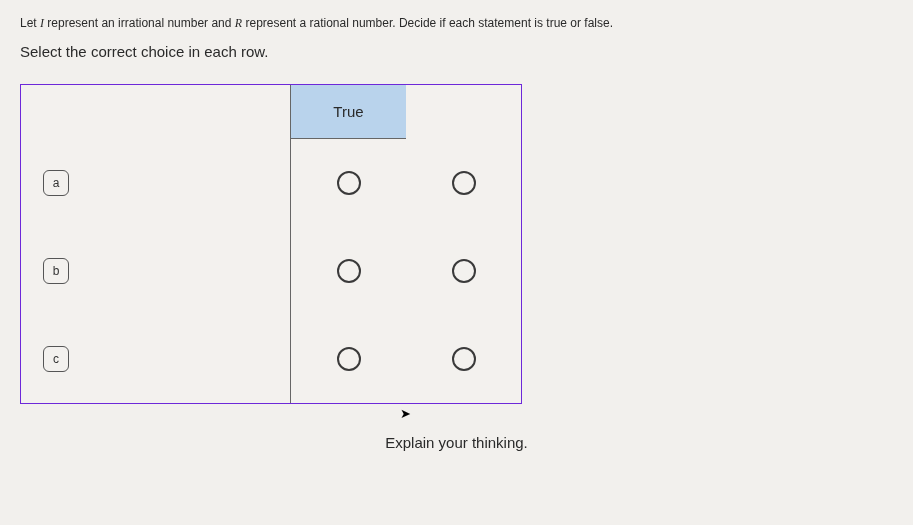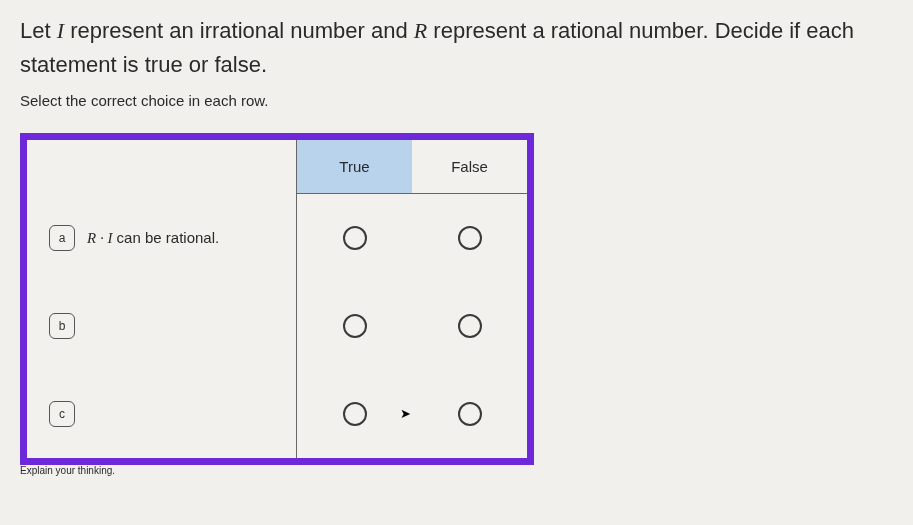--- a/index.html
+++ b/index.html
@@ -6,31 +6,31 @@
     body {
       font-family: -apple-system, BlinkMacSystemFont, "Segoe UI", Arial, sans-serif;
       background: #f2f0ed;
       color: #2a2a2a;
       padding: 14px 20px;
       width: 913px;
       height: 525px;
       overflow: hidden;
     }
     .prompt {
-      font-size: 22px;
+      font-size: 12px;
       line-height: 1.55;
       margin-bottom: 10px;
     }
     .prompt .ital { font-style: italic; font-family: Georgia, serif; }
     .subprompt {
       font-size: 15px;
       margin-bottom: 24px;
     }
     .table {
-      border: 7px solid #6d28d9;
+      border: 1px solid #6d28d9;
       display: inline-block;
       background: #f3f1ee;
     }
     .thead { display: flex; }
     .th-blank { width: 270px; height: 54px; border-right: 1px solid #666; }
     .th {
       width: 115px;
       height: 54px;
       display: flex;
       align-items: center;
@@ -76,21 +76,23 @@
     }
     .radio {
       width: 24px;
       height: 24px;
       border: 2px solid #3a3a3a;
       border-radius: 50%;
       background: transparent;
       cursor: pointer;
     }
     .explain {
-      font-size: 10px;
+      margin-top: 30px;
+      font-size: 15px;
+      text-align: center;
     }
     .cursor {
       position: absolute;
       font-size: 13px;
       color: #000;
       pointer-events: none;
     }
   </style>
 </head>
 <body>
@@ -99,29 +101,25 @@
 
 <div class="prompt">
   <span>Let </span><span class="ital">I</span><span> represent an irrational number and </span><span class="ital">R</span><span> represent a rational number. Decide if each statement is true or false.</span>
 </div>
 <div class="subprompt">Select the correct choice in each row.</div>
 
 <div class="table">
   <div class="thead">
     <div class="th-blank"></div>
     <div class="th th-true">True</div>
-    <div class="th th-false">False</div>
   </div>
 
   <div class="row">
     <div class="stmt-cell">
       <div class="letter-box">a</div>
-      <div class="stmt-text">
-        <span class="math">R · I</span><span> can be rational.</span>
-      </div>
     </div>
     <div class="opt-cell">
       <div class="radio"></div>
     </div>
     <div class="opt-cell">
       <div class="radio"></div>
     </div>
   </div>
 
   <div class="row">

